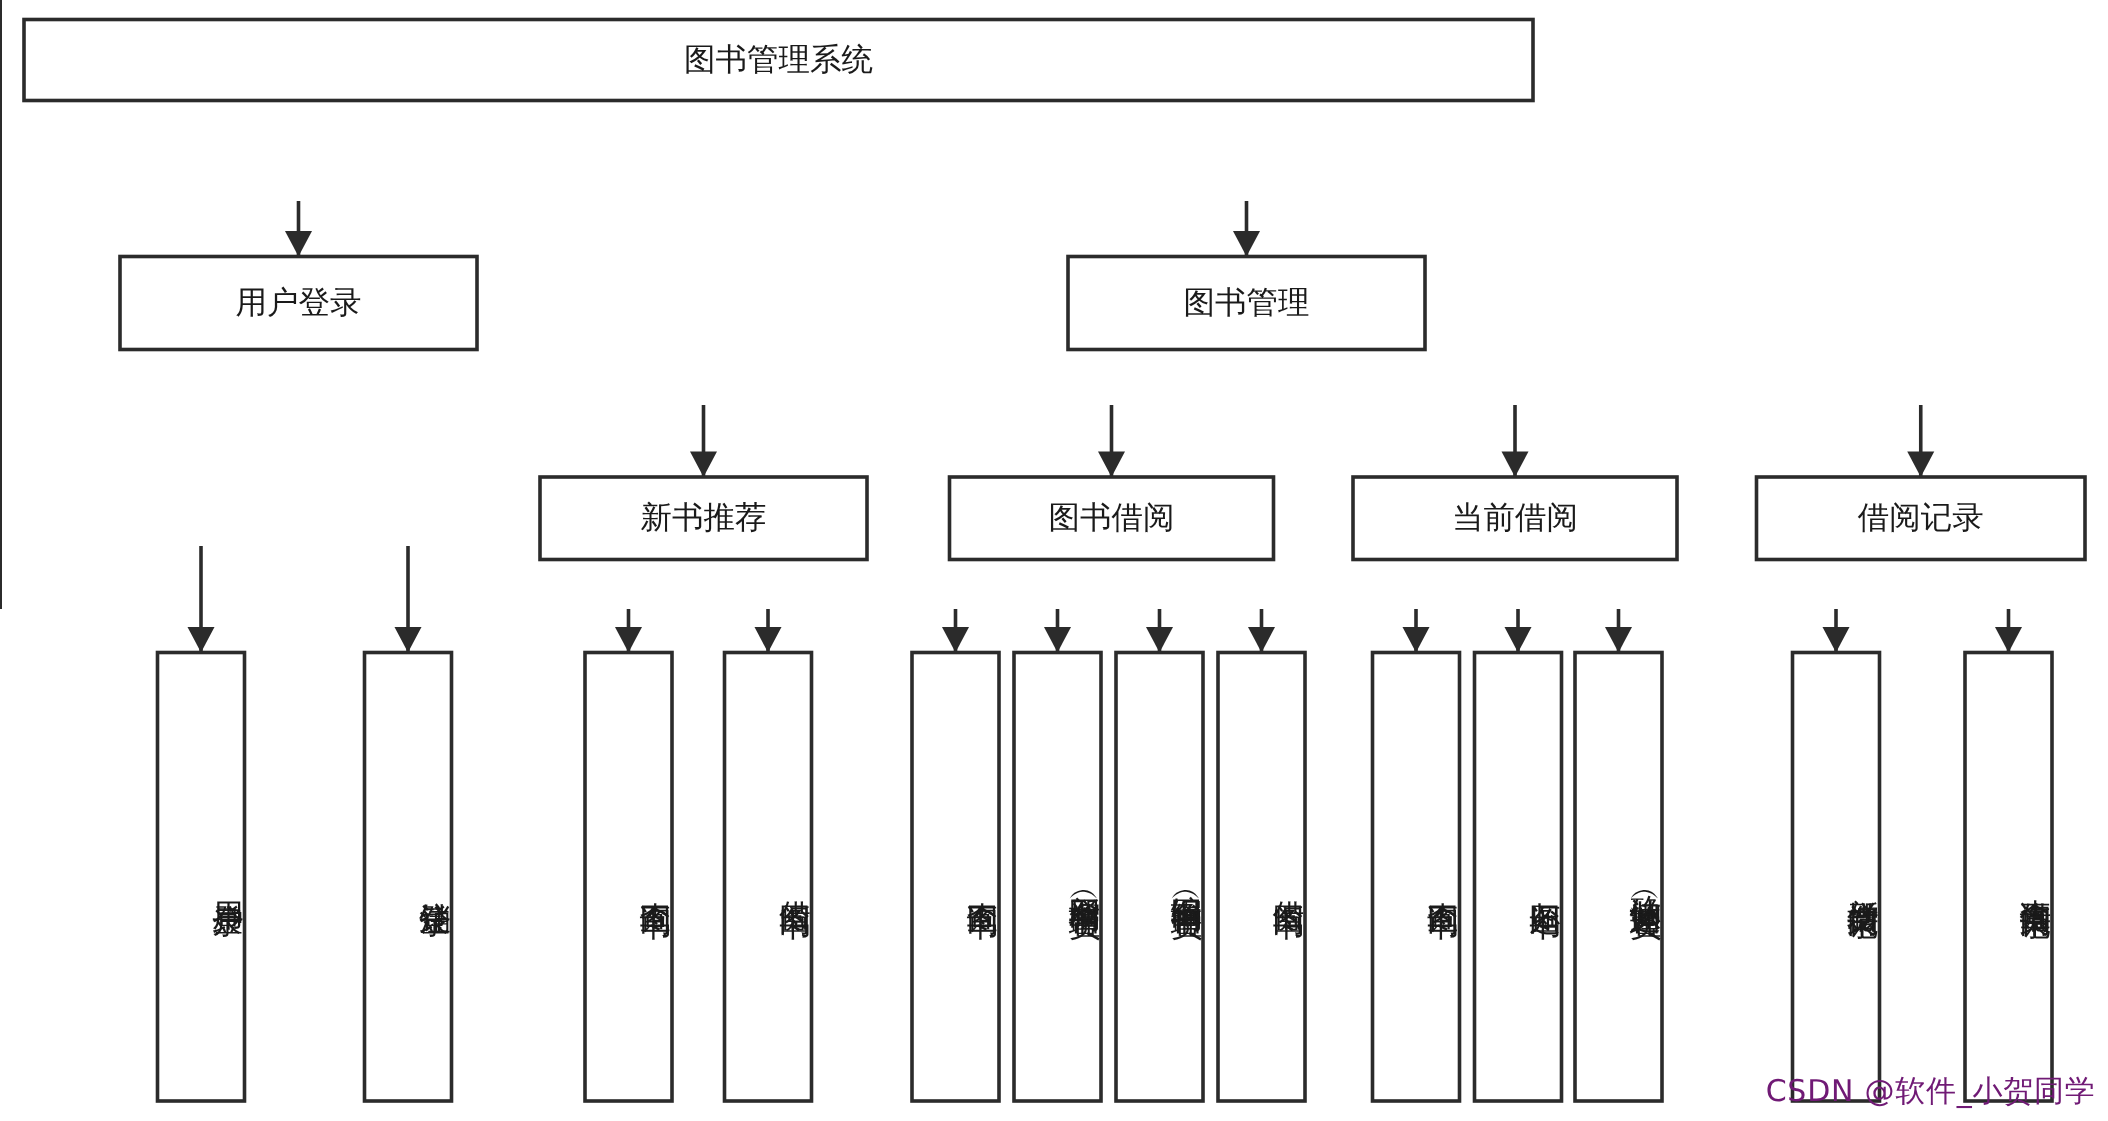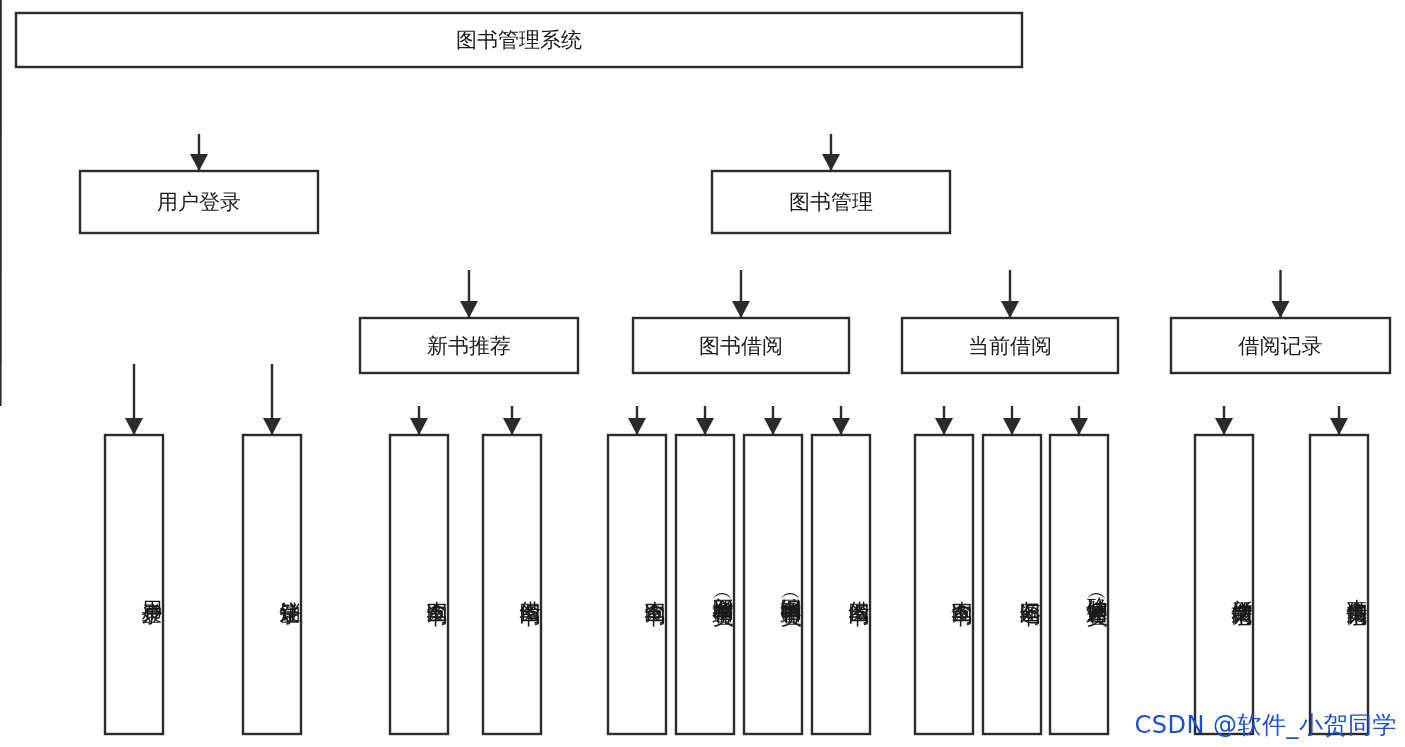--- a/index.html
+++ b/index.html
@@ -62,22 +62,22 @@
     align-items: flex-start;
     justify-content: center;
     white-space: nowrap;
     pointer-events: none;
   }
   .watermark {
     position: absolute;
     right: 8px;
     bottom: 6px;
     font-family: "DejaVu Sans", "Liberation Sans", sans-serif;
-    font-size: 24px;
-    color: #1d4ed8;
+    font-size: 20px;
+    color: #701a75;
     white-space: nowrap;
     letter-spacing: 0.5px;
   }
 </style>
 </head>
 <body>
 
 <div id="diagram-root">
   <svg class="diagram" id="diagram-svg" viewBox="0 0 1405 747" xmlns="http://www.w3.org/2000/svg">
       <g>

